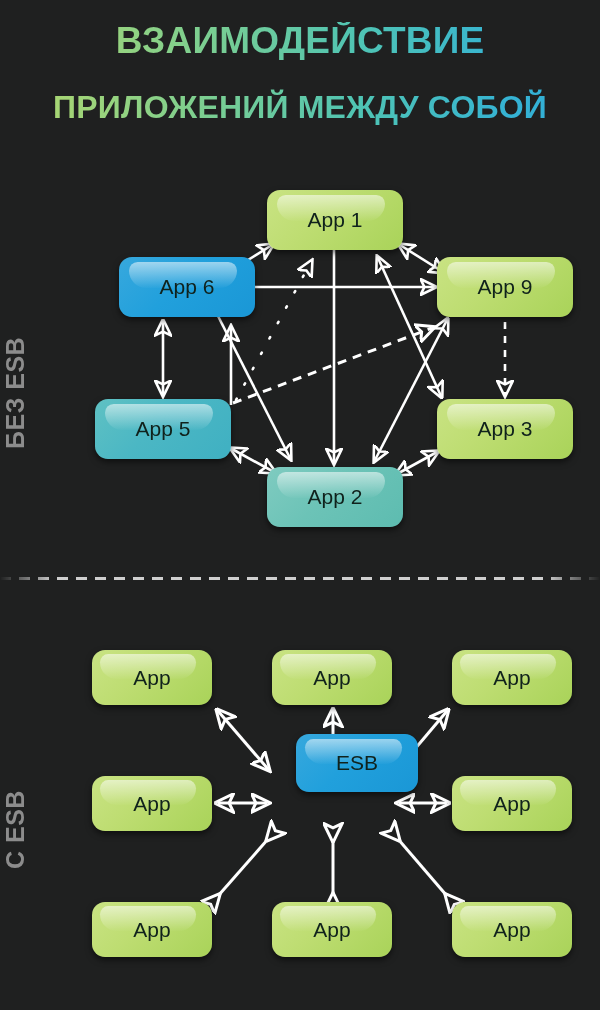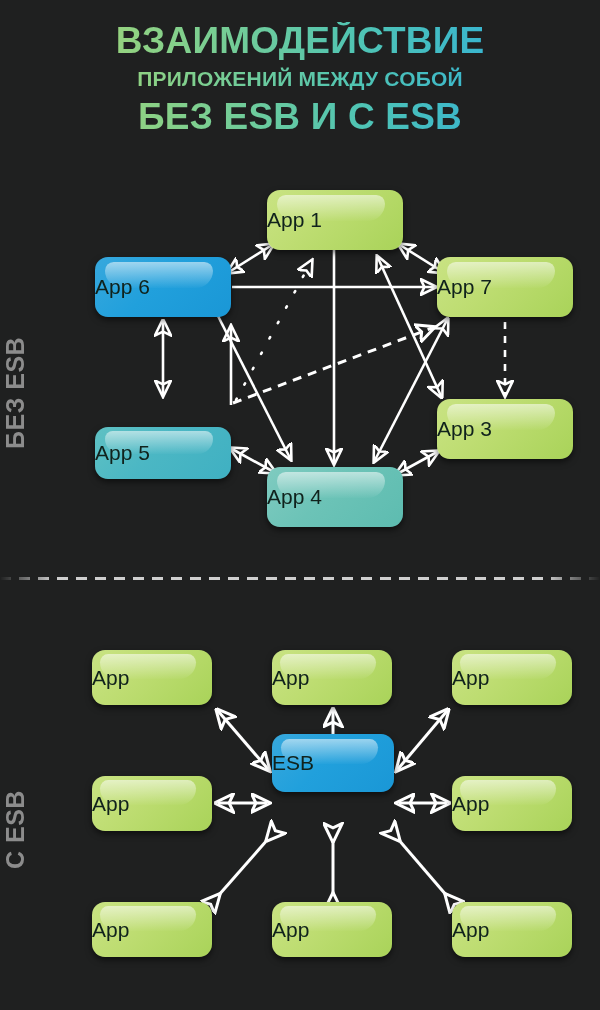--- a/index.html
+++ b/index.html
@@ -21,21 +21,21 @@
     font-weight:bold;
     letter-spacing:.2px;
     line-height:38px;
     background:linear-gradient(90deg,#b6d86a 0%,#7fcf8e 32%,#4fc4b4 60%,#35b3d4 85%,#31abd6 100%);
     -webkit-background-clip:text;
     background-clip:text;
     color:transparent;
     -webkit-text-fill-color:transparent;
     white-space:nowrap;
   }
-  #title-block .tline.l2{font-size:21px;}
+  #title-block .tline.l2{font-size:32px;margin-top:28px;}
 
   
   .side-label{
     position:absolute;
     color:#8c8c8c;
     font-size:25px;
     font-weight:bold;
     letter-spacing:.5px;
     transform-origin:left bottom;
     transform:rotate(-90deg);
@@ -50,56 +50,55 @@
     background:repeating-linear-gradient(90deg,
         #cfcfcf 0px,#cfcfcf 11px,transparent 11px,transparent 19px);
     -webkit-mask-image:linear-gradient(90deg,transparent 0,#000 9%,#000 91%,transparent 100%);
     mask-image:linear-gradient(90deg,transparent 0,#000 9%,#000 91%,transparent 100%);
   }
 
   
   .node{
     position:absolute;
     border-radius:13px;
-    display:flex;align-items:center;
+    display:flex;align-items:center;justify-content:center;
     color:#10221c;
     font-size:21px;
     box-shadow:0 3px 6px rgba(0,0,0,.55);
     overflow:hidden;
     z-index:5;
   }
   .node .cap{position:relative;z-index:3;}
   .node::before{ 
     content:"";
     position:absolute;left:7%;top:8%;width:80%;height:44%;
     border-radius:11px 11px 22px 22px;
     background:linear-gradient(180deg,rgba(255,255,255,.55),rgba(255,255,255,.02));
     z-index:2;pointer-events:none;
   }
   .c-green{background:linear-gradient(135deg,#c9e383 0%,#bedd72 40%,#a9d359 100%);}
-  .c-blue {background:linear-gradient(135deg,#37a8dd 0%,#21a0dc 45%,#1a97d6 100%);}
+  .c-blue {background:linear-gradient(135deg,#37a8dd 0%,#21a0dc 45%,#1a97d6 100%);margin-left:24px;}
   .c-teal {background:linear-gradient(135deg,#5fc1c3 0%,#4bb7c4 45%,#3fb0c2 100%);}
   .c-mint {background:linear-gradient(135deg,#7fcbc0 0%,#6cc3b7 45%,#5dbcb0 100%);}
 
   
   svg.arrows{
     position:absolute;left:0;top:0;
     width:600px;height:1010px;
     pointer-events:none;
     z-index:2;
   }
   svg.arrows line,svg.arrows path{stroke:#ffffff;fill:none;}
 </style>
 </head>
 <body>
 
 <div id="title-block">
   <div class="tline">ВЗАИМОДЕЙСТВИЕ</div>
   <div class="tline l2">ПРИЛОЖЕНИЙ МЕЖДУ СОБОЙ</div>
-  <div class="tline">БЕЗ ESB И С ESB</div>
 </div>
 
 <div class="side-label" id="label-no-esb">БЕЗ ESB</div>
 <div class="side-label" id="label-with-esb">С ESB</div>
 
 <div id="divider"></div>
 
 <svg class="arrows" id="arrows-no-esb" viewBox="0 0 600 1010">
   <defs>
     <marker id="ahead" markerWidth="7" markerHeight="7" refX="5.2" refY="3.5" orient="auto" markerUnits="strokeWidth">
@@ -155,29 +154,29 @@
 
   <line x1="333" y1="896" x2="333" y2="839" stroke-width="3" marker-end="url(#atail)" marker-start="url(#ahead)"></line>
 
   <line x1="447" y1="896" x2="398" y2="839" stroke-width="3" marker-end="url(#atail)" marker-start="url(#ahead)"></line>
 </svg>
 
 <div class="node c-green" style="left:267px;top:190px;width:136px;height:60px;">
   <span class="cap">App 1</span>
 </div>
 <div class="node c-green" style="left:437px;top:257px;width:136px;height:60px;">
-  <span class="cap">App 7</span>
+  <span class="cap">App 9</span>
 </div>
 <div class="node c-green" style="left:437px;top:399px;width:136px;height:60px;">
   <span class="cap">App 3</span>
 </div>
 <div class="node c-mint" style="left:267px;top:467px;width:136px;height:60px;">
-  <span class="cap">App 4</span>
-</div>
-<div class="node c-teal" style="left:95px;top:399px;width:136px;height:52px;margin-top:28px;">
+  <span class="cap">App 2</span>
+</div>
+<div class="node c-teal" style="left:95px;top:399px;width:136px;height:60px;">
   <span class="cap">App 5</span>
 </div>
 <div class="node c-blue" style="left:95px;top:257px;width:136px;height:60px;">
   <span class="cap">App 6</span>
 </div>
 
 <div class="node c-green" style="left:92px;top:650px;width:120px;height:55px;">
   <span class="cap">App</span>
 </div>
 <div class="node c-green" style="left:272px;top:650px;width:120px;height:55px;">

